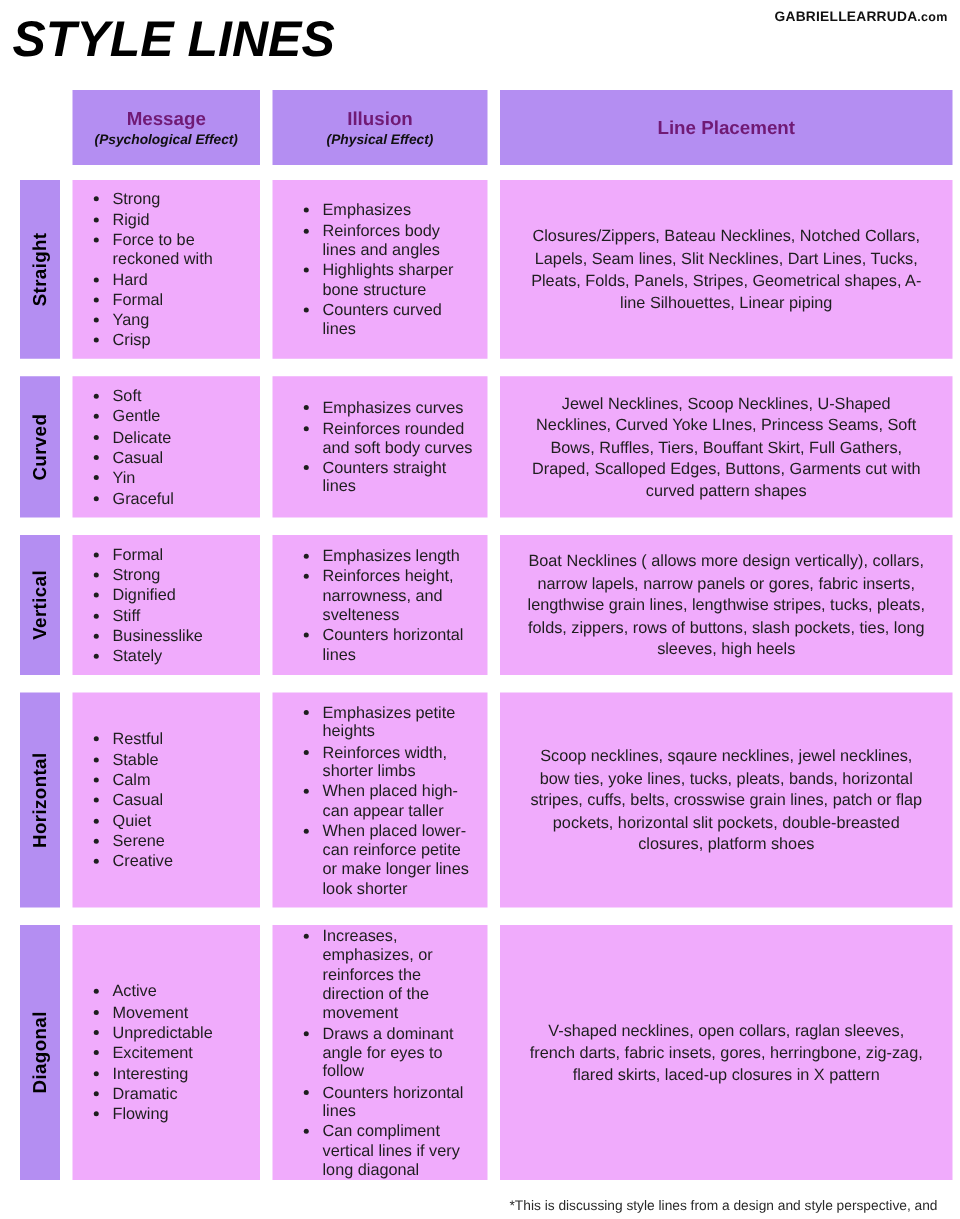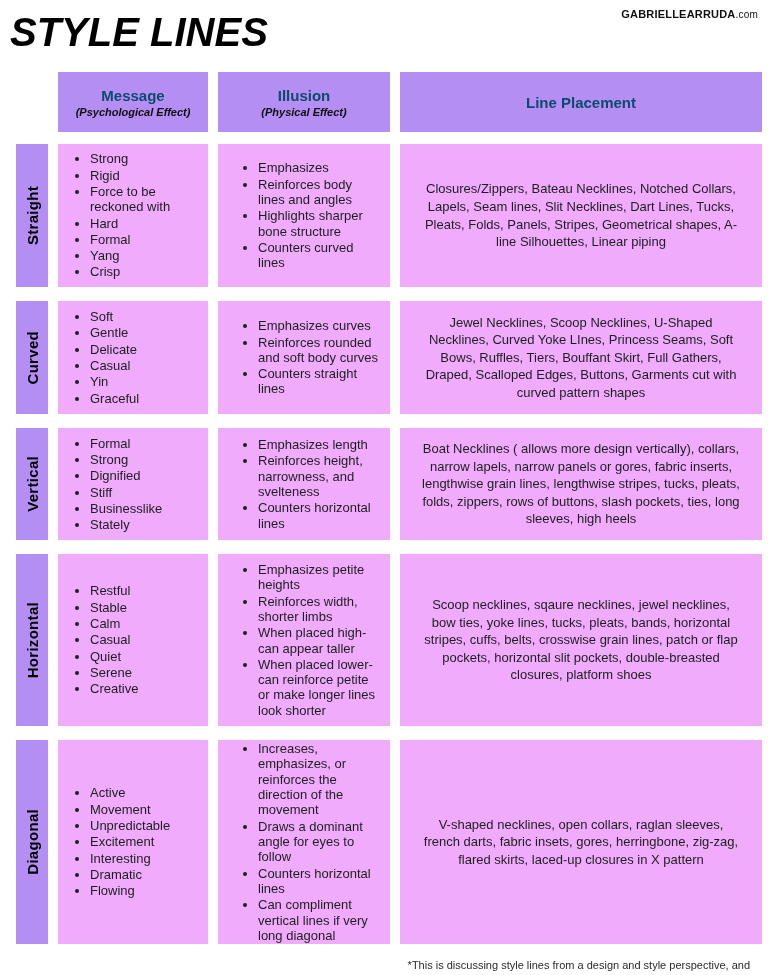--- a/index.html
+++ b/index.html
@@ -10,42 +10,42 @@
     color: #1e1e1e;
     position: relative;
     overflow: hidden;
   }
   .top-bar { padding: 8px 8px 0 10px; position: relative; }
   .site-credit {
     position: absolute; top: 8px; right: 10px;
     font-size: 11px; letter-spacing: 0.2px; color: #111;
   }
   .site-credit .bold { font-weight: bold; }
-  .site-credit .suffix { font-weight: normal; font-size: 10px; }
+  .site-credit .suffix { font-weight: bold; font-size: 10px; }
   .page-title {
     font-size: 40px; font-weight: bold; font-style: italic;
     letter-spacing: 0px; color: #000;
     line-height: 1.0;
     margin-top: 4px;
   }
   .table-wrap { margin: 20px 8px 0 16px; }
   .grid-row {
     display: grid;
     grid-template-columns: 32px 150px 172px 362px;
     column-gap: 10px;
   }
   .header-row { margin-bottom: 12px; }
   .header-cell {
     background: #b48ef2;
     height: 60px;
     display: flex; flex-direction: column;
     align-items: center; justify-content: center;
     text-align: center;
   }
-  .header-cell .h-title { font-size: 15px; font-weight: bold; color: #0c4a6e; }
+  .header-cell .h-title { font-size: 15px; font-weight: bold; color: #701a75; }
   .header-cell .h-sub { font-size: 11px; font-weight: bold; font-style: italic; color: #101010; margin-top: 2px; }
   .body-row { margin-bottom: 14px; }
   .label-cell {
     background: #b48ef2;
     display: flex; align-items: center; justify-content: center;
   }
   .label-cell span {
     writing-mode: vertical-rl;
     transform: rotate(180deg);
     font-weight: bold;

